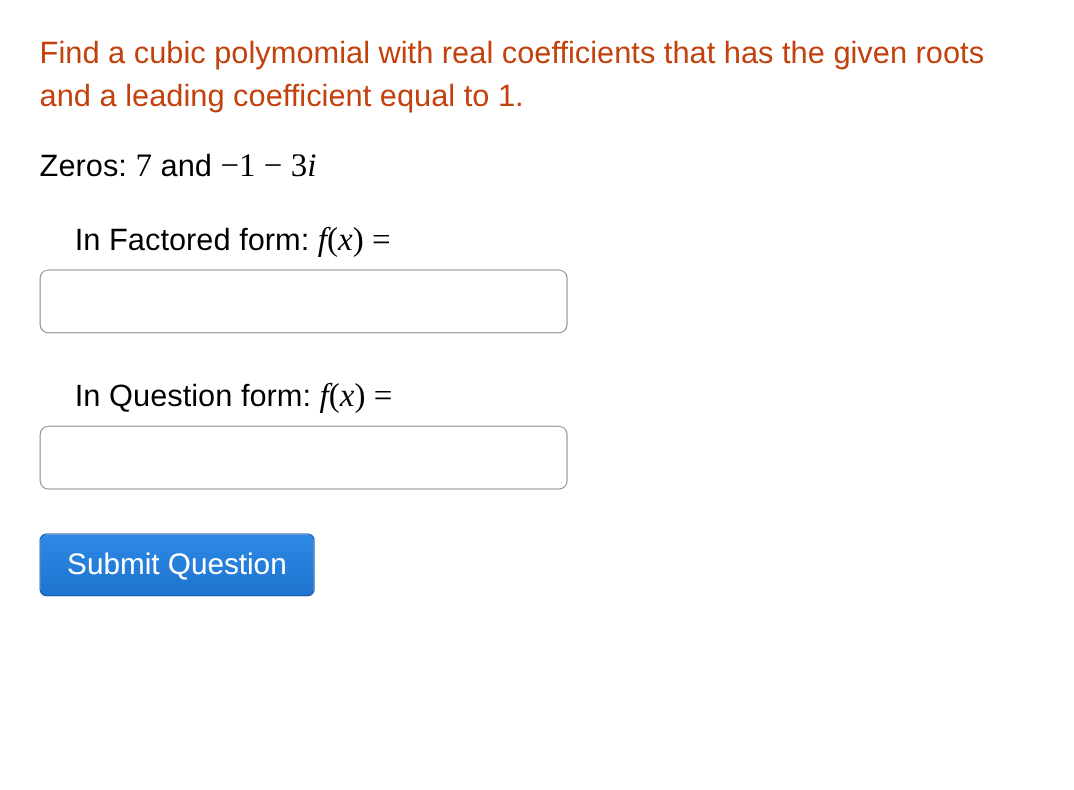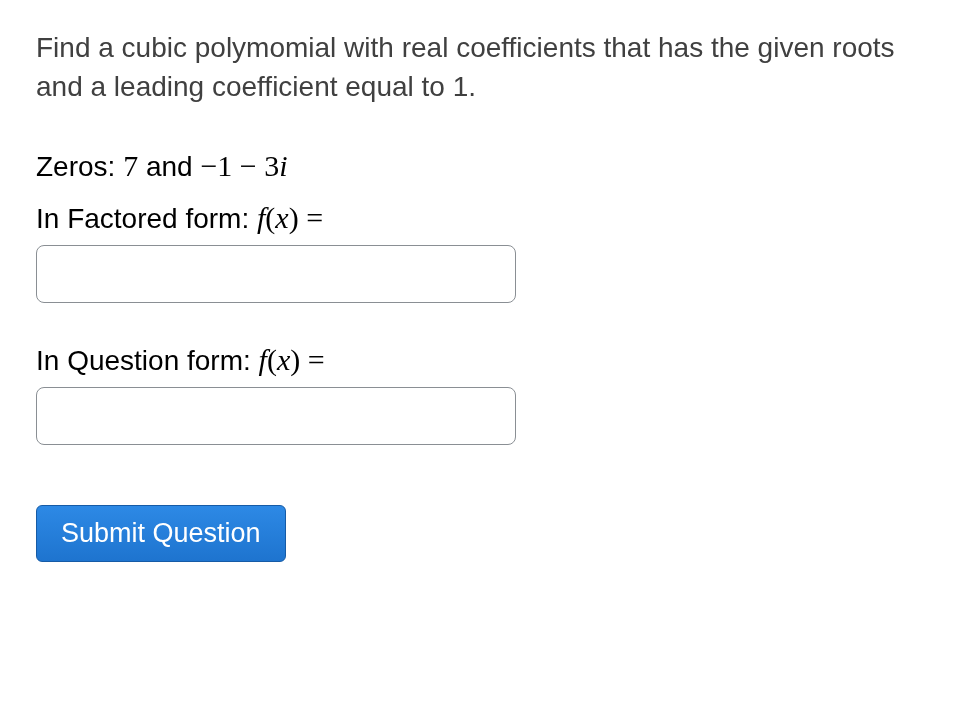--- a/index.html
+++ b/index.html
@@ -9,37 +9,38 @@
     }
     body {
       font-family: 'Segoe UI', Tahoma, Verdana, sans-serif;
       background: #fff;
       width: 976px;
       height: 718px;
       padding: 28px 36px;
     }
     .question-text {
       font-size: 28px;
-      color: #404040;
+      color: #c2410c;
       line-height: 1.4;
-      margin-bottom: 43px;
+      margin-bottom: 28px;
     }
     .zeros-line {
       font-size: 28px;
       color: #000;
-      margin-bottom: 18px;
+      margin-bottom: 33px;
     }
     .math {
       font-family: 'Cambria Math', 'Times New Roman', serif;
       font-size: 30px;
     }
     .form-label {
       font-size: 28px;
       color: #000;
       margin-bottom: 10px;
+      margin-left: 32px;
     }
     .fx {
       font-family: 'Cambria Math', 'Times New Roman', serif;
       font-size: 30px;
       font-style: italic;
     }
     .fx .paren {
       font-style: normal;
     }
     .answer-input {
@@ -57,21 +58,20 @@
     .submit-button {
       background: #1f7bd6;
       background: linear-gradient(#2d89e5, #1e74cf);
       color: #fff;
       font-size: 27px;
       padding: 12px 24px;
       border: 1px solid #165ba6;
       border-radius: 6px;
       cursor: pointer;
       font-family: inherit;
-      margin-top: 20px;
     }
     .minus {
       font-family: 'Cambria Math', 'Times New Roman', serif;
     }
     .ital {
       font-style: italic;
     }
   </style>
 </head>
 <body>

